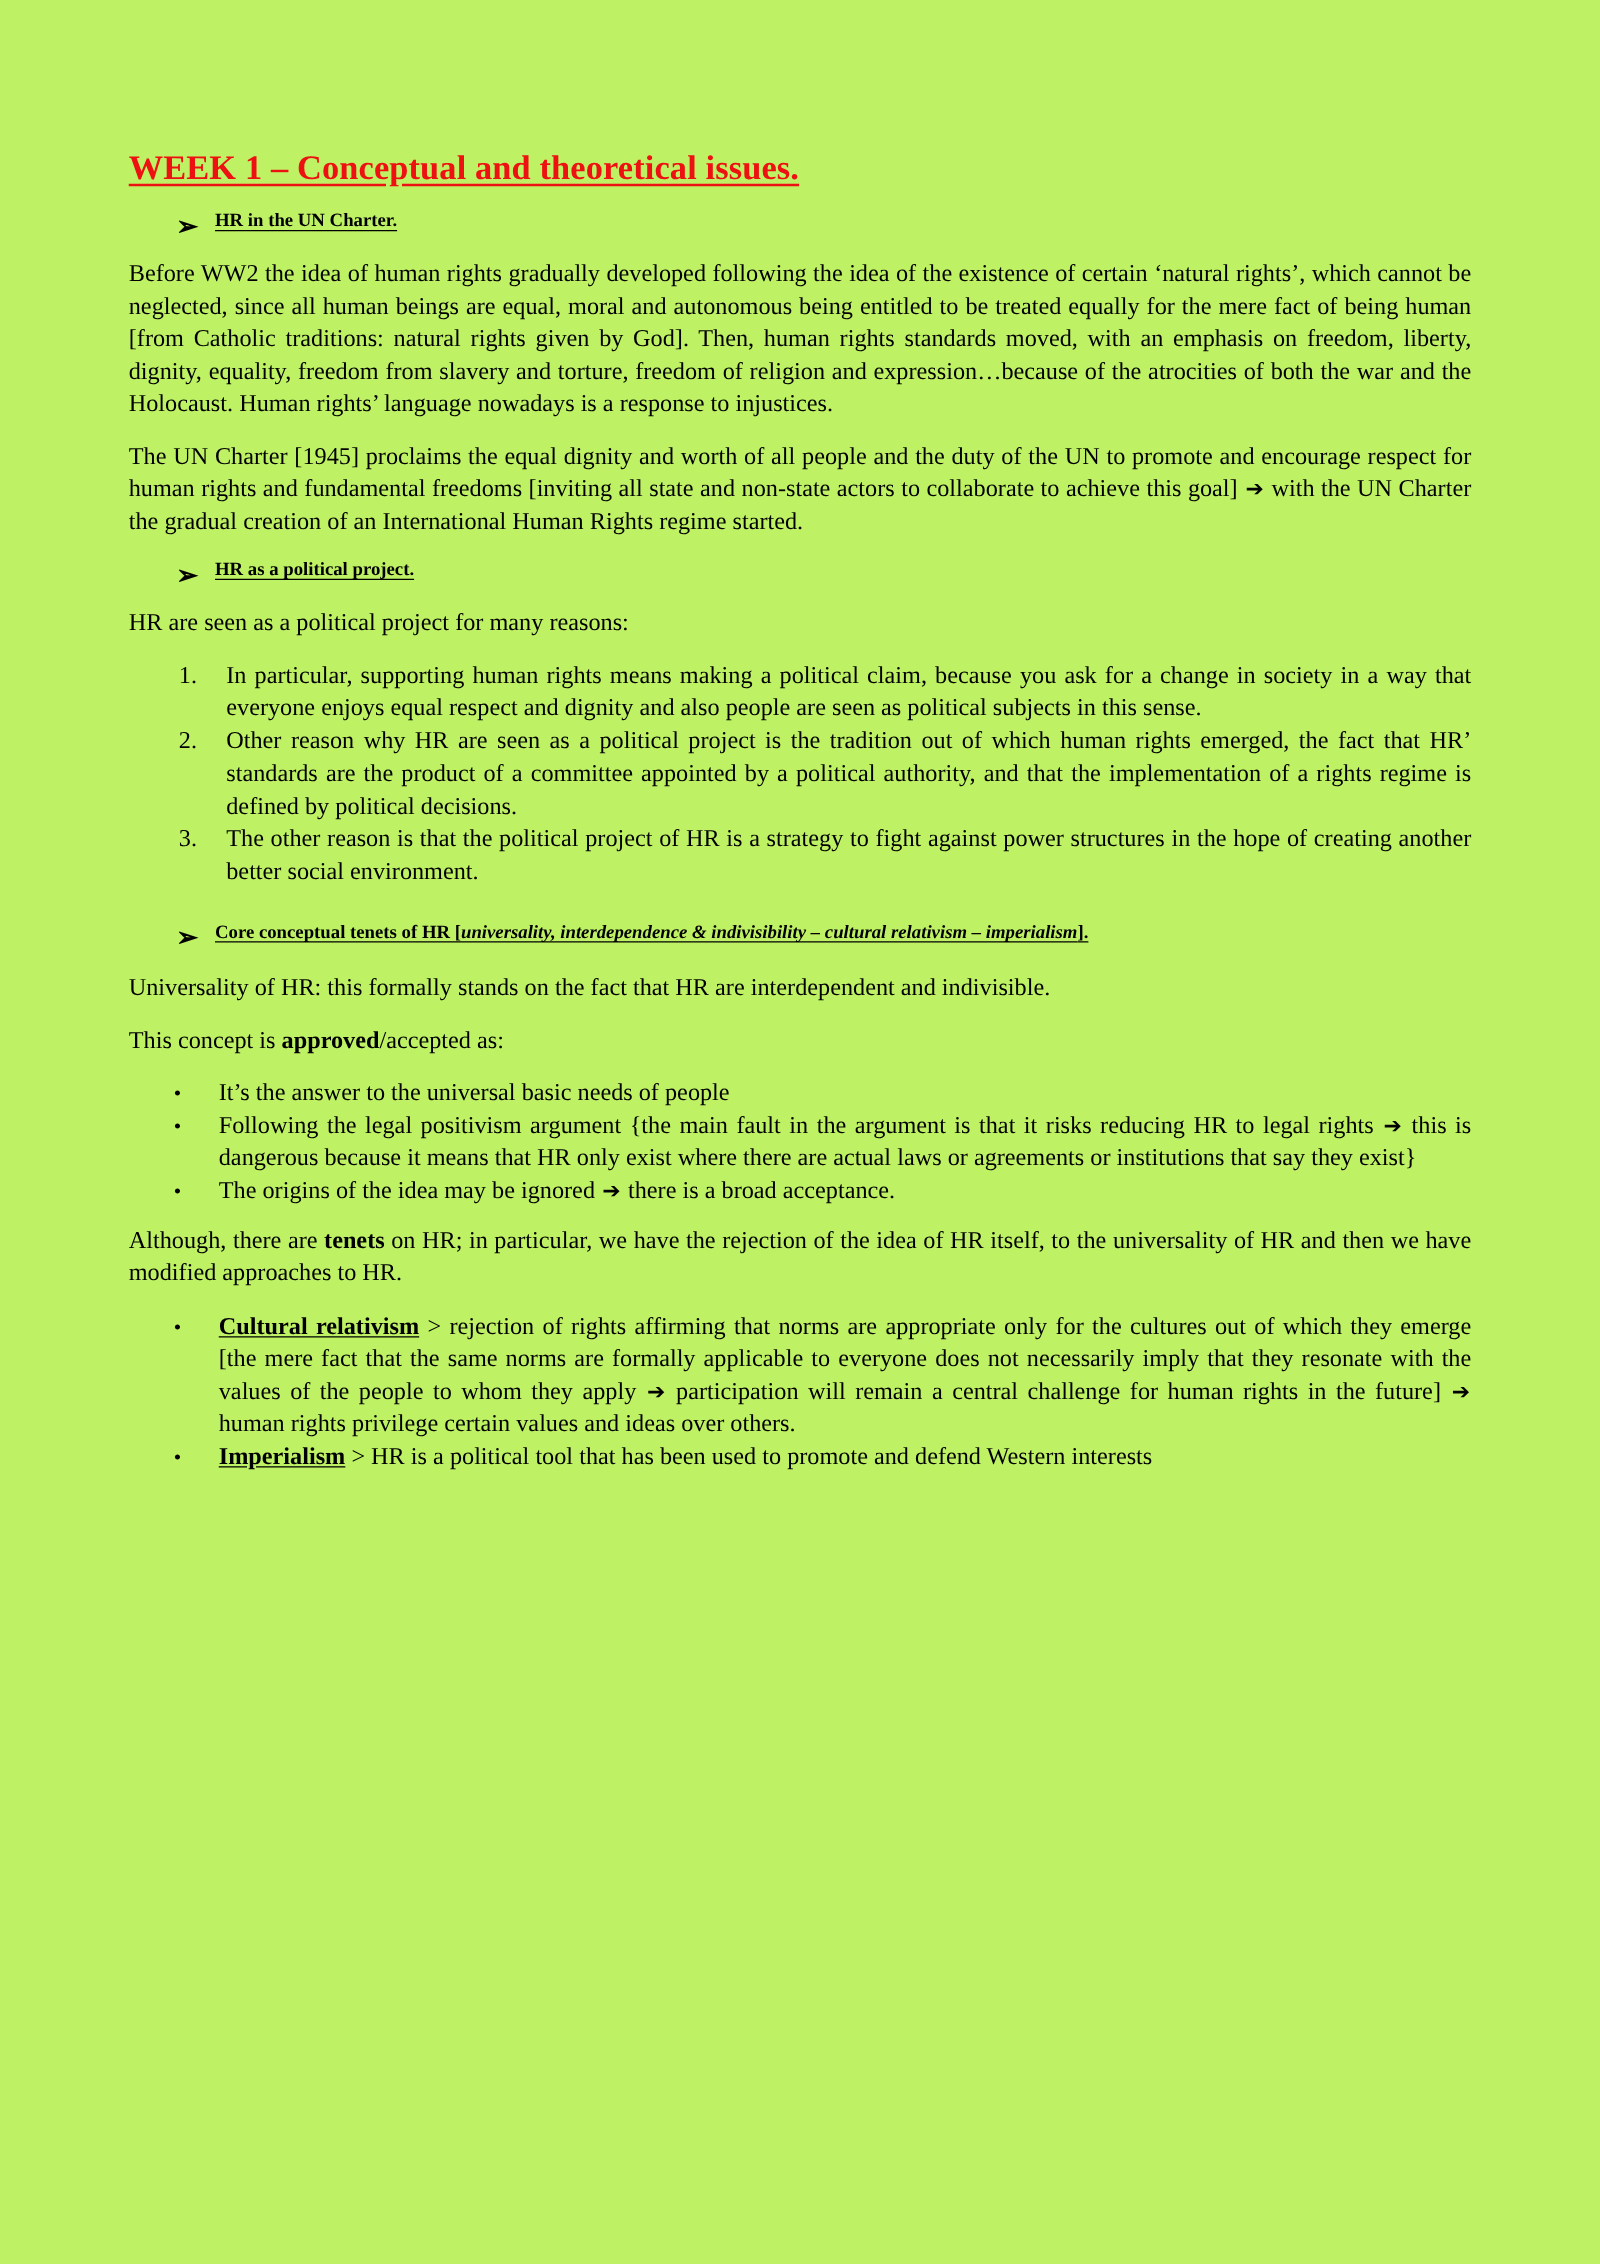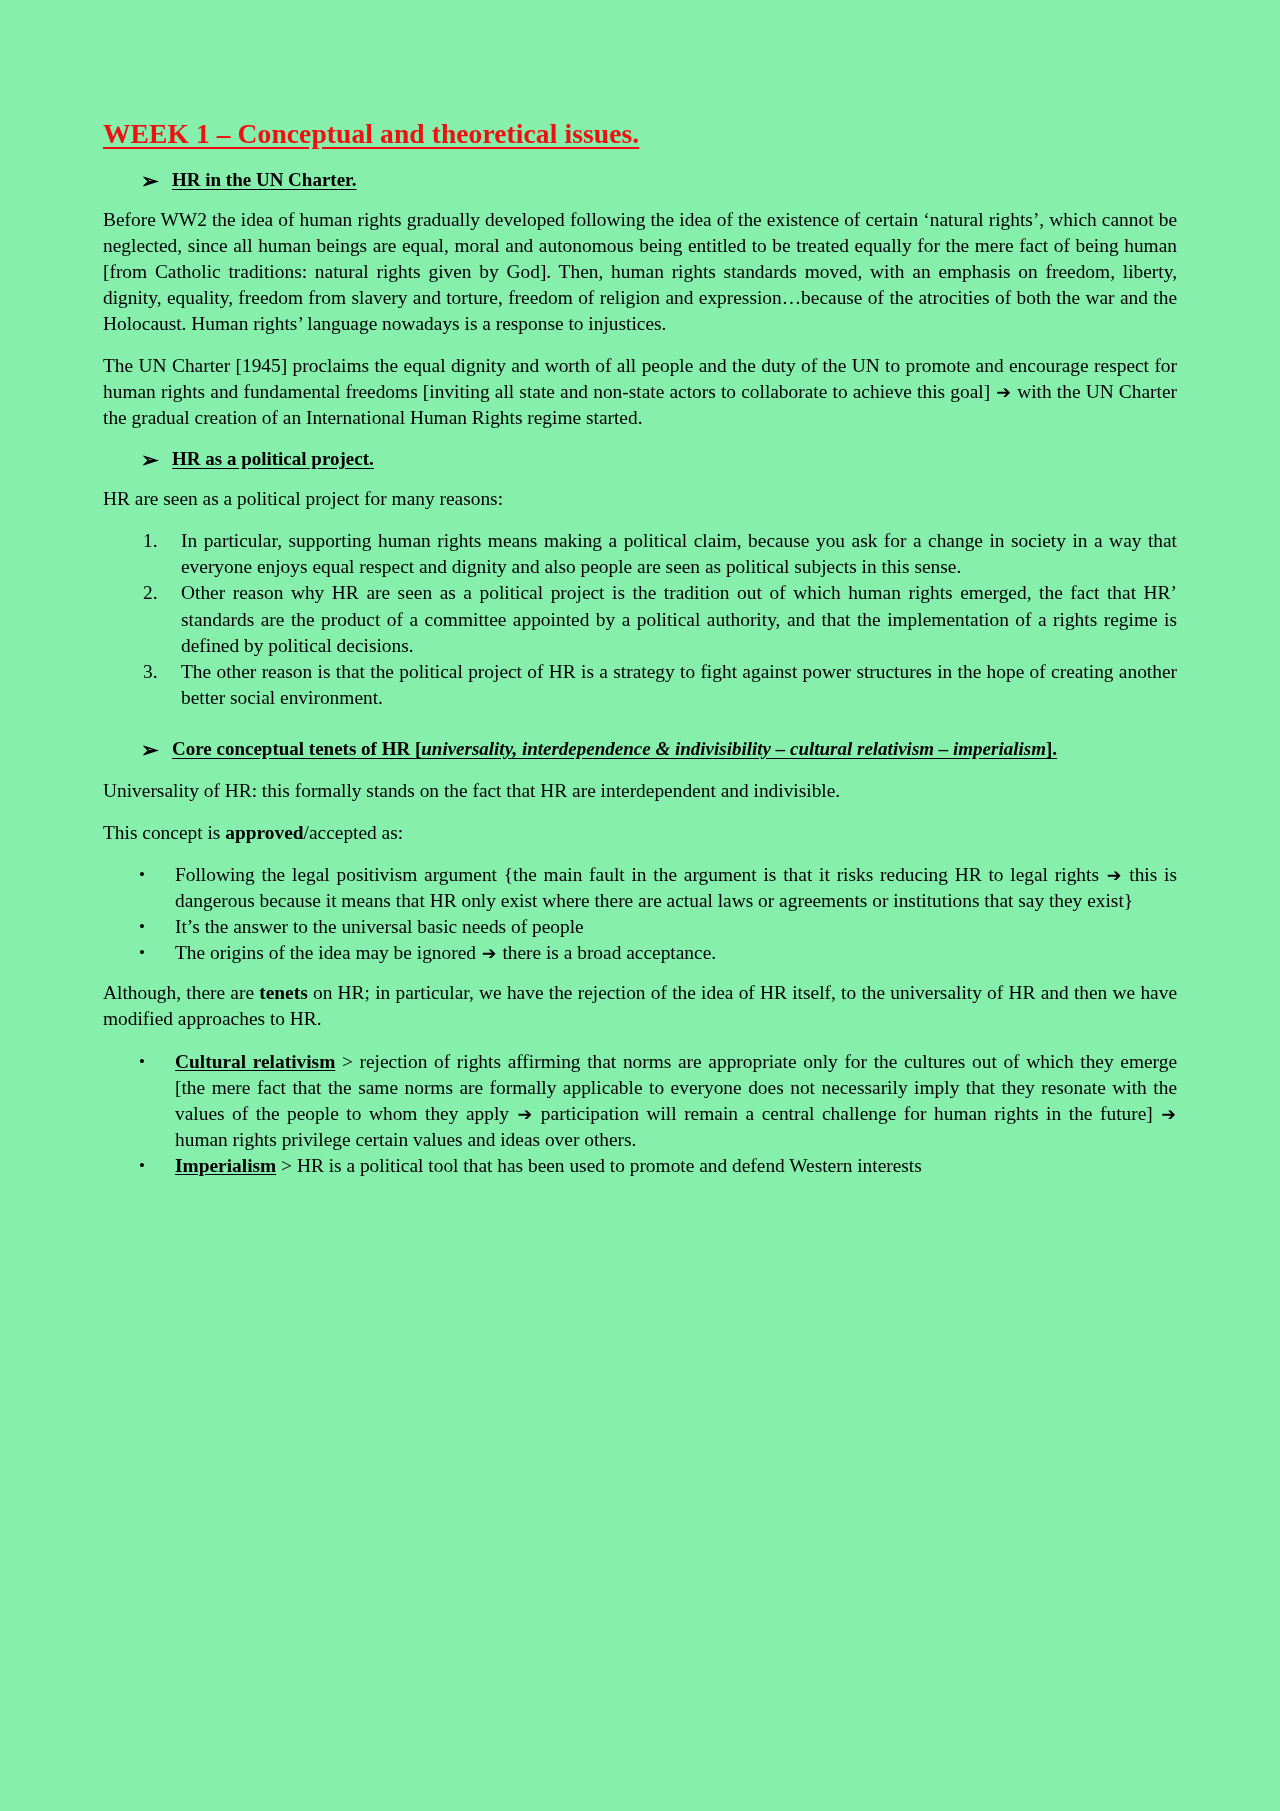--- a/index.html
+++ b/index.html
@@ -14,21 +14,21 @@
     font-family: "Liberation Serif", "DejaVu Serif", serif;
     color: #000000;
     -webkit-font-smoothing: antialiased;
   }
   .page {
     position: relative;
     width: 1280px;
     height: 1811px;
     box-sizing: border-box;
     padding: 118px 103px 60px 103px;
-    background: #86efac;
+    background: #bef264;
   }
   .doc-title {
     font-size: 27.5px;
     font-weight: bold;
     color: #ee1111;
     text-decoration: underline;
     text-underline-offset: 4px;
     margin: 0 0 18px 0;
     letter-spacing: 0.1px;
     line-height: 1.15;
@@ -43,21 +43,21 @@
   .arrow-bullet {
     flex: 0 0 auto;
     width: 31px;
     font-size: 21px;
     line-height: 1.28;
     font-weight: bold;
     color: #000;
   }
   .heading-text {
     flex: 1 1 auto;
-    font-size: 19px;
+    font-size: 15px;
     font-weight: bold;
     line-height: 1.3;
     text-decoration: underline;
     text-underline-offset: 3px;
   }
   .heading-text i { }
   p.body {
     font-size: 19.4px;
     line-height: 1.345;
     text-align: justify;
@@ -150,22 +150,22 @@
   <div class="heading-row tenets">
     <span class="arrow-bullet">➢</span>
     <span class="heading-text"><span>Core conceptual tenets of HR [</span><i>universality, interdependence &amp; indivisibility – cultural relativism – imperialism</i><span>].</span></span>
   </div>
 
   <p class="body">Universality of HR: this formally stands on the fact that HR are interdependent and indivisible.</p>
 
   <p class="body"><span>This concept is </span><b>approved</b><span>/accepted as:</span></p>
 
   <ul class="bullist">
+    <li>It’s the answer to the universal basic needs of people</li>
     <li><span>Following the legal positivism argument {the main fault in the argument is that it risks reducing HR to legal rights </span><span class="arrow-glyph">➔</span><span> this is dangerous because it means that HR only exist where there are actual laws or agreements or institutions that say they exist}</span></li>
-    <li>It’s the answer to the universal basic needs of people</li>
     <li><span>The origins of the idea may be ignored </span><span class="arrow-glyph">➔</span><span> there is a broad acceptance.</span></li>
   </ul>
 
   <p class="body"><span>Although, there are </span><b>tenets</b><span> on HR; in particular, we have the rejection of the idea of HR itself, to the universality of HR and then we have modified approaches to HR.</span></p>
 
   <ul class="bullist tight">
     <li><b><u>Cultural relativism</u></b><span> &gt; rejection of rights affirming that norms are appropriate only for the cultures out of which they emerge [the mere fact that the same norms are formally applicable to everyone does not necessarily imply that they resonate with the values of the people to whom they apply </span><span class="arrow-glyph">➔</span><span> participation will remain a central challenge for human rights in the future] </span><span class="arrow-glyph">➔</span><span> human rights privilege certain values and ideas over others.</span></li>
     <li><b><u>Imperialism</u></b><span> &gt; HR is a political tool that has been used to promote and defend Western interests</span></li>
   </ul>
 

